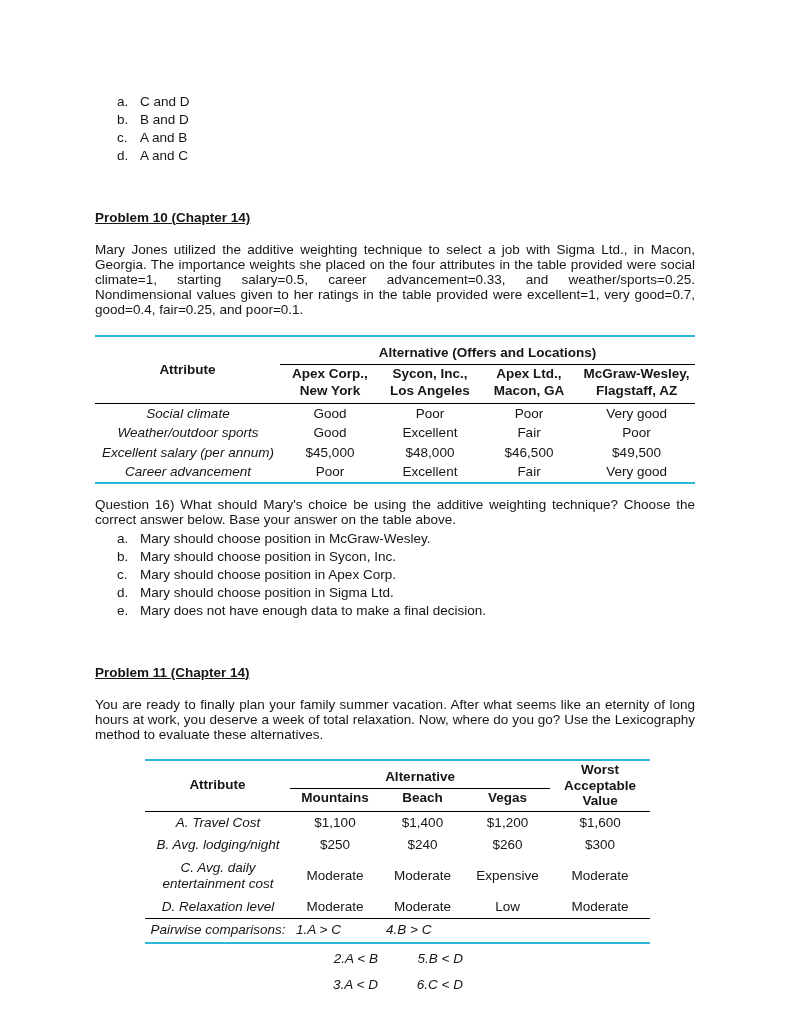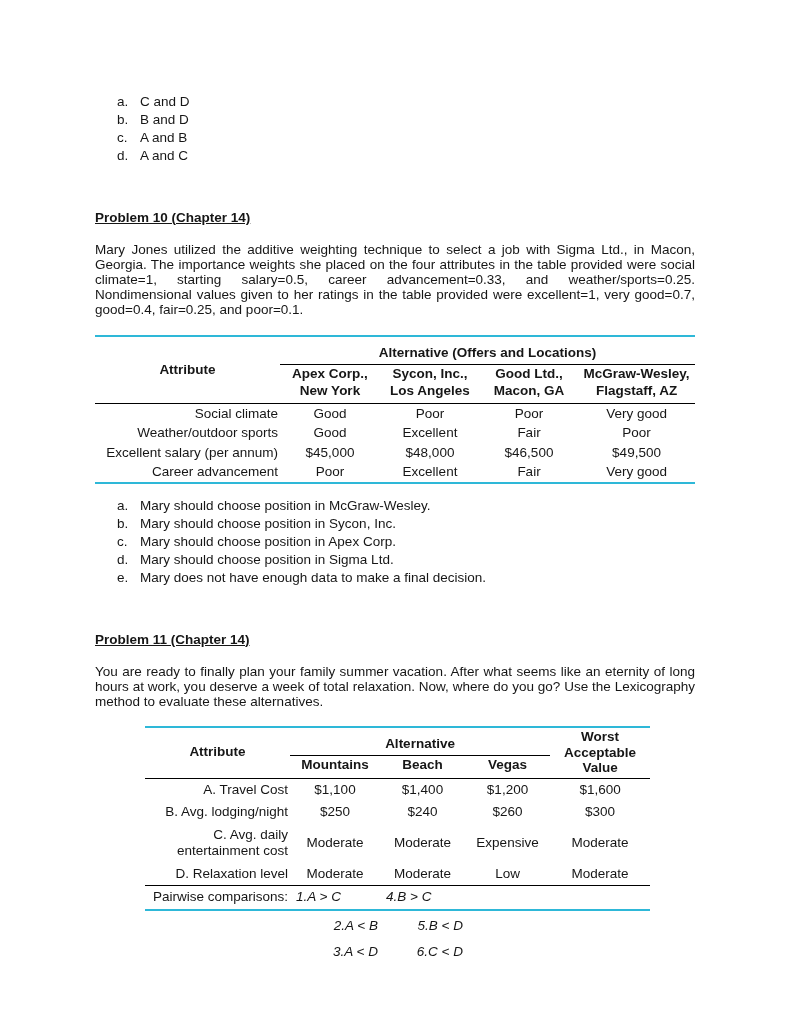--- a/index.html
+++ b/index.html
@@ -28,21 +28,21 @@
   .body-text {
     margin: 0 0 13px 0;
     line-height: 15px;
     text-align: justify;
   }
   
   table { border-collapse: collapse; table-layout: fixed; }
   th, td { font-size: 13.5px; padding: 1.5px 2px; line-height: 16.5px; }
   th { font-weight: bold; }
   .c { text-align: center; }
-  td.attr { text-align: right; padding-left: 3px; }
+  td.attr { text-align: center; padding-left: 3px; font-style: italic; }
   .group-header {
     text-align: center;
     border-bottom: 1.5px solid #000;
     padding: 8px 0 3px 0;
   }
   .colhead {
     text-align: center;
     white-space: pre-line;
     border-bottom: 1.5px solid #000;
     padding: 1px 0 4px 0;
@@ -118,21 +118,21 @@
     <thead>
       <tr>
         <th class="rowspan-head" rowspan="2">Attribute</th>
         <th class="group-header" colspan="4">Alternative (Offers and Locations)</th>
       </tr>
       <tr>
         <th class="colhead">Apex Corp.,
 New York</th>
         <th class="colhead">Sycon, Inc.,
 Los Angeles</th>
-        <th class="colhead">Good Ltd.,
+        <th class="colhead">Apex Ltd.,
 Macon, GA</th>
         <th class="colhead">McGraw-Wesley,
 Flagstaff, AZ</th>
       </tr>
     </thead>
     <tbody>
       <tr>
         <td class="attr">Social climate</td>
         <td class="c">Good</td>
         <td class="c">Poor</td>
@@ -156,20 +156,21 @@
       <tr>
         <td class="attr">Career advancement</td>
         <td class="c">Poor</td>
         <td class="c">Excellent</td>
         <td class="c">Fair</td>
         <td class="c">Very good</td>
       </tr>
     </tbody>
   </table>
 
+  <p class="body-text" style="margin-bottom:3px;">Question 16) What should Mary's choice be using the additive weighting technique? Choose the correct answer below. Base your answer on the table above.</p>
 
   <div>
     <div class="opt">
       <span class="letter">a.</span>
       <span class="opt-text">Mary should choose position in McGraw-Wesley.</span>
     </div>
     <div class="opt">
       <span class="letter">b.</span>
       <span class="opt-text">Mary should choose position in Sycon, Inc.</span>
     </div>

